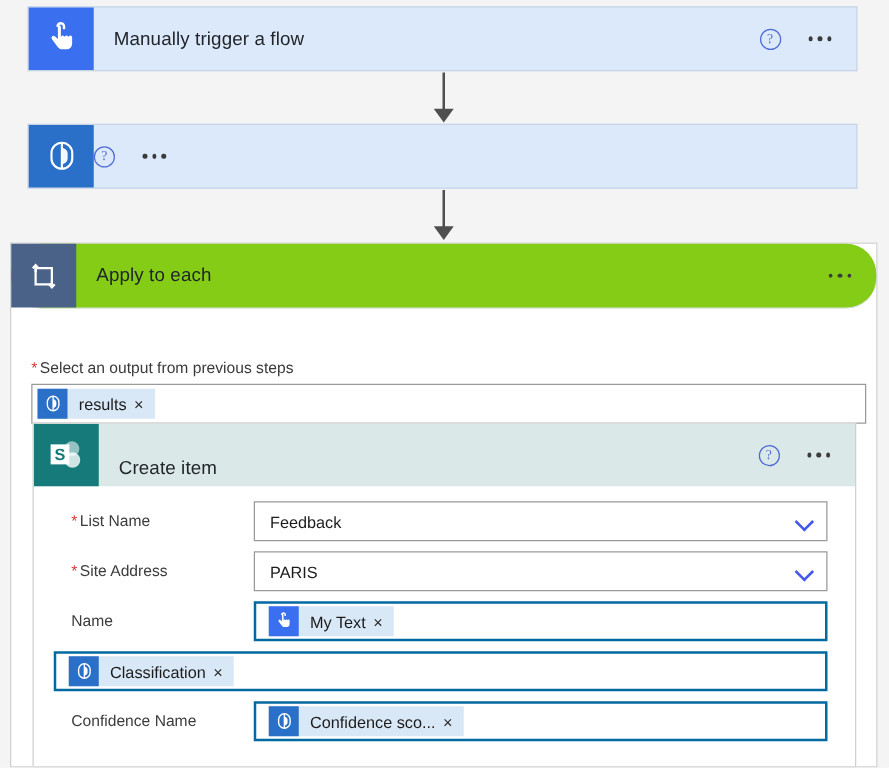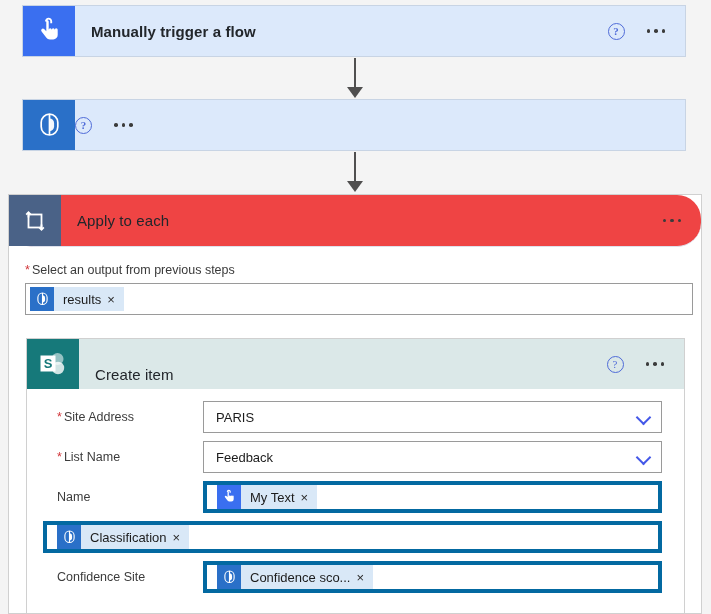--- a/index.html
+++ b/index.html
@@ -18,21 +18,20 @@
     display: flex;
     align-items: stretch;
     border: 1px solid #d0d0d0;
     background: #ffffff;
   }
   .card-head {
     display: flex;
     align-items: center;
     width: 100%;
     height: 100%;
-    font-weight: bold;
   }
   .icon-box {
     width: 52px;
     min-width: 52px;
     align-self: stretch;
     display: flex;
     align-items: center;
     justify-content: center;
   }
   .card-title {
@@ -91,28 +90,28 @@
   #loop-container {
     position: absolute;
     left: 8px; top: 194px;
     width: 694px; height: 420px;
     background: #ffffff;
     border: 1px solid #d0d0d0;
   }
   #loop-head {
     display: flex; align-items: stretch;
     height: 52px;
-    background: #ef4444;
+    background: #84cc16;
     border-bottom: 1px solid #dee1ec;
     border-radius: 24px;
   }
   #loop-head .icon-box { background: #4a6287; }
   #loop-head .card-title { font-size: 15px; display: flex; align-items: center; }
 
-  .loop-body { padding: 16px 10px 0 16px; }
+  .loop-body { padding: 16px 10px 0 16px; margin-top: 24px; }
 
   .field-label-req {
     font-size: 12.5px;
     color: #3a3a3a;
     margin-bottom: 6px;
   }
   .req { color: #d13438; margin-right: 2px; }
 
   .token-input {
     height: 32px;
@@ -199,21 +198,21 @@
     content: "";
     position: absolute; left: 1px; top: 2px;
     width: 9px; height: 9px;
     border-right: 2px solid #4458e8;
     border-bottom: 2px solid #4458e8;
     transform: rotate(45deg);
   }
   .tokenfield {
     flex: 1;
     height: 32px;
-    border: 4px solid #0369a1;
+    border: 2px solid #0369a1;
     background: #fff;
     display: flex;
     align-items: center;
     padding: 0 4px 0 10px;
   }
 
   svg { display: block; }
 </style>
 </head>
 <body>
@@ -329,34 +328,34 @@
             <i></i>
             <i></i>
           </div>
       </div>
     </div>
 
     <div class="create-body">
 
       <div class="form-row">
         <div class="form-label">
+          <span class="req">*</span><span>List Name</span>
+        </div>
+        <div class="select-box">
+          <span class="select-val">Feedback</span>
+          <span class="chev"></span>
+        </div>
+      </div>
+
+      <div class="form-row">
+        <div class="form-label">
           <span class="req">*</span><span>Site Address</span>
         </div>
         <div class="select-box">
           <span class="select-val">PARIS</span>
-          <span class="chev"></span>
-        </div>
-      </div>
-
-      <div class="form-row">
-        <div class="form-label">
-          <span class="req">*</span><span>List Name</span>
-        </div>
-        <div class="select-box">
-          <span class="select-val">Feedback</span>
           <span class="chev"></span>
         </div>
       </div>
 
       <div class="form-row">
         <div class="form-label">Name</div>
         <div class="tokenfield">
           <span class="token">
             <span class="tok-ico trig">
               <svg width="14" height="16" viewBox="0 0 26 28">
@@ -380,21 +379,21 @@
                 <path d="M13.5 7.4c2.6 0 4.6 2 4.6 4.6v3.6c0 2.6-2 4.6-4.6 4.6" fill="#ffffff"></path>
               </svg>
             </span>
             <span class="tok-text">Classification</span>
             <span class="tok-x">×</span>
           </span>
         </div>
       </div>
 
       <div class="form-row">
-        <div class="form-label">Confidence Site</div>
+        <div class="form-label">Confidence Name</div>
         <div class="tokenfield">
           <span class="token">
             <span class="tok-ico ai">
               <svg width="15" height="16" viewBox="0 0 27 28">
                 <path d="M13.5 3.2c-4.6 0-8.3 3.7-8.3 8.3v4.2c0 4.6 3.7 8.3 8.3 8.3s8.3-3.7 8.3-8.3v-4.2c0-4.6-3.7-8.3-8.3-8.3z" fill="none" stroke="#ffffff" stroke-width="2"></path>
                 <path d="M13.5 3.2v20.8" fill="none" stroke="#ffffff" stroke-width="2"></path>
                 <path d="M13.5 7.4c2.6 0 4.6 2 4.6 4.6v3.6c0 2.6-2 4.6-4.6 4.6" fill="#ffffff"></path>
               </svg>
             </span>
             <span class="tok-text">Confidence sco...</span>

